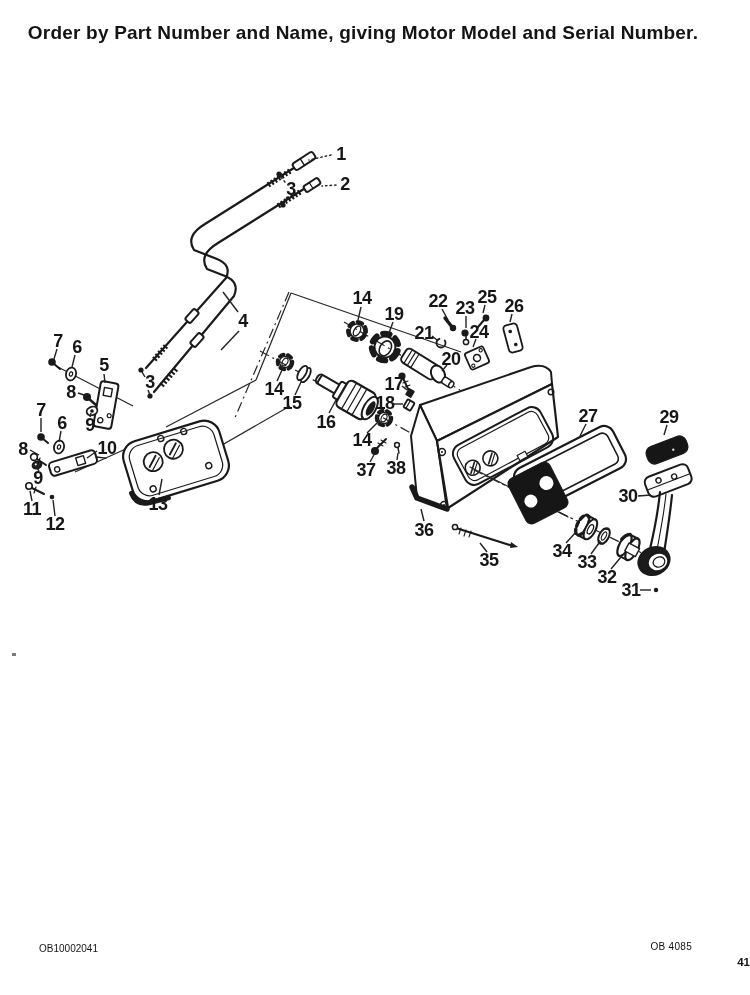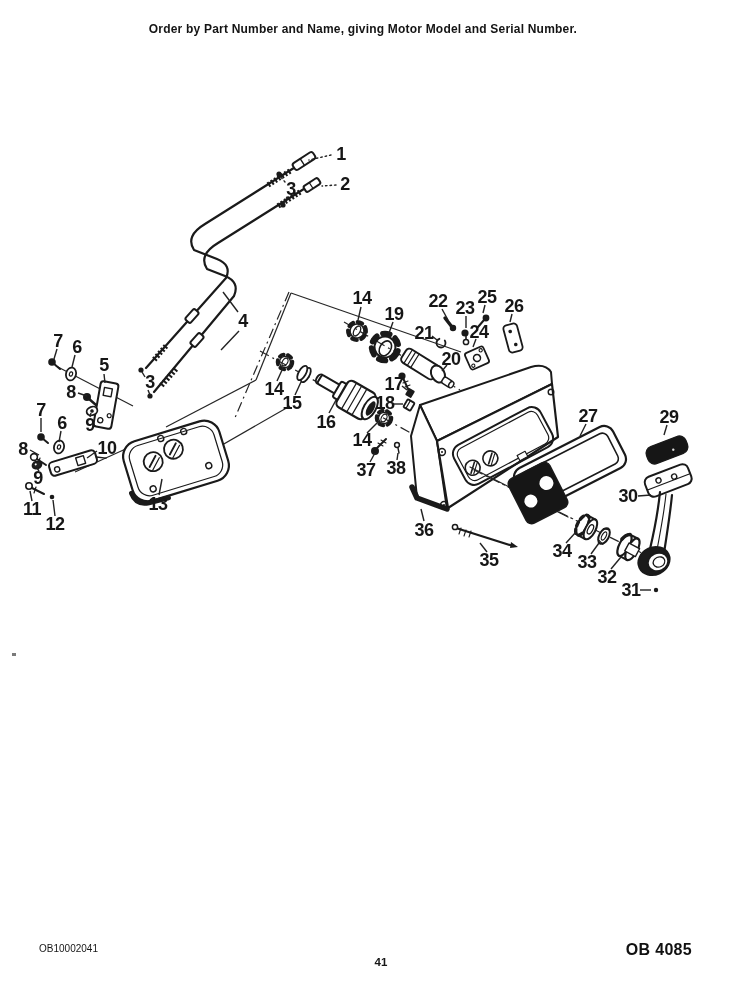--- a/index.html
+++ b/index.html
@@ -2,25 +2,25 @@
 <html><head>
 <meta charset="utf-8">
 <style>
   html,body{margin:0;padding:0;background:#9a9a9a;}
   .page{
     position:relative;width:750px;height:995px;background:#ffffff;
     font-family:"Liberation Sans", sans-serif;color:#1a1a1a;overflow:hidden;
   }
   .header-note{
     position:absolute;top:22px;left:0;right:24px;text-align:center;
-    font-size:12px;font-weight:600;letter-spacing:.2px;color:#141414;
+    font-size:19px;font-weight:600;letter-spacing:.2px;color:#141414;
   }
   .footer-left{position:absolute;left:39px;top:943px;font-size:10px;font-weight:500;color:#161616;}
-  .footer-page{position:absolute;left:12px;right:0;top:956px;text-align:center;font-size:11.5px;font-weight:700;color:#161616;}
-  .footer-right{position:absolute;right:58px;top:941px;font-size:16px;font-weight:700;letter-spacing:.3px;color:#111;}
+  .footer-page{position:absolute;left:12px;right:0;top:956px;text-align:right;font-size:11.5px;font-weight:700;color:#161616;}
+  .footer-right{position:absolute;right:58px;top:941px;font-size:10px;font-weight:400;letter-spacing:.3px;color:#111;}
   svg text.callout{
     font-family:"Liberation Sans", sans-serif;font-size:18px;font-weight:700;
     fill:#161616;text-anchor:middle;dominant-baseline:central;letter-spacing:-0.5px;
   }
   svg .leader{stroke:#222;stroke-width:1.4;fill:none;}
   svg .leader.dotted{stroke-dasharray:1.5 3;stroke-linecap:round;}
   .speck{position:absolute;left:12px;top:653px;width:4px;height:3px;background:#7a7a7a;}
 </style>
 </head>
 <body>

